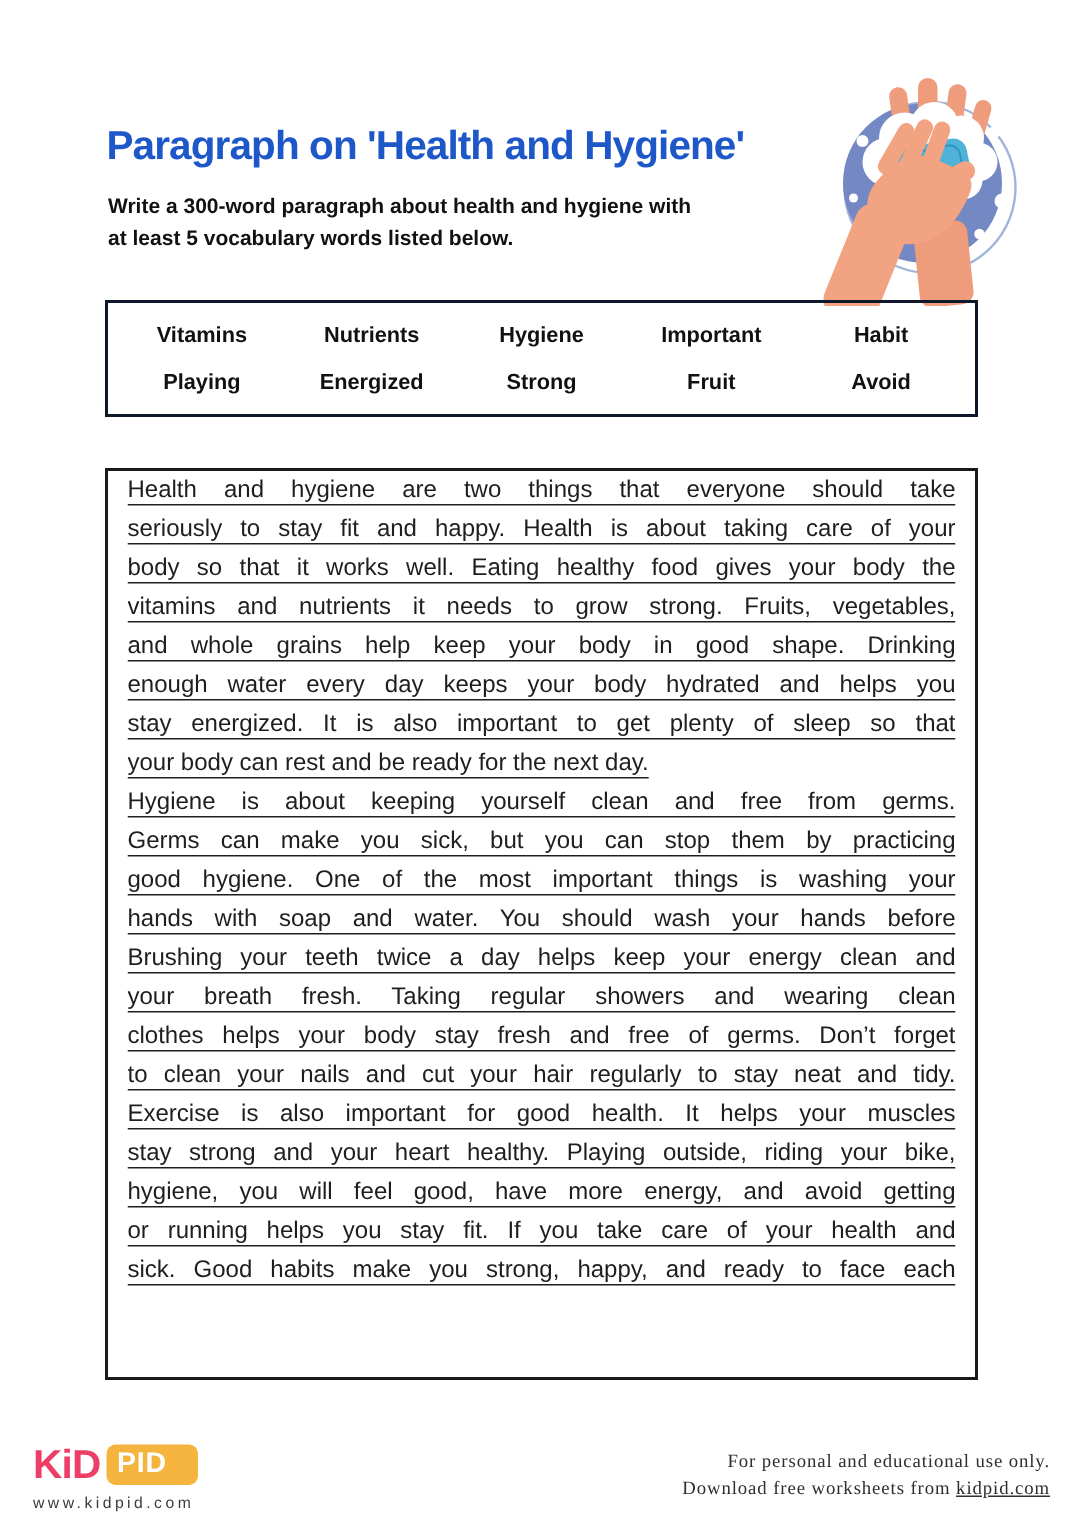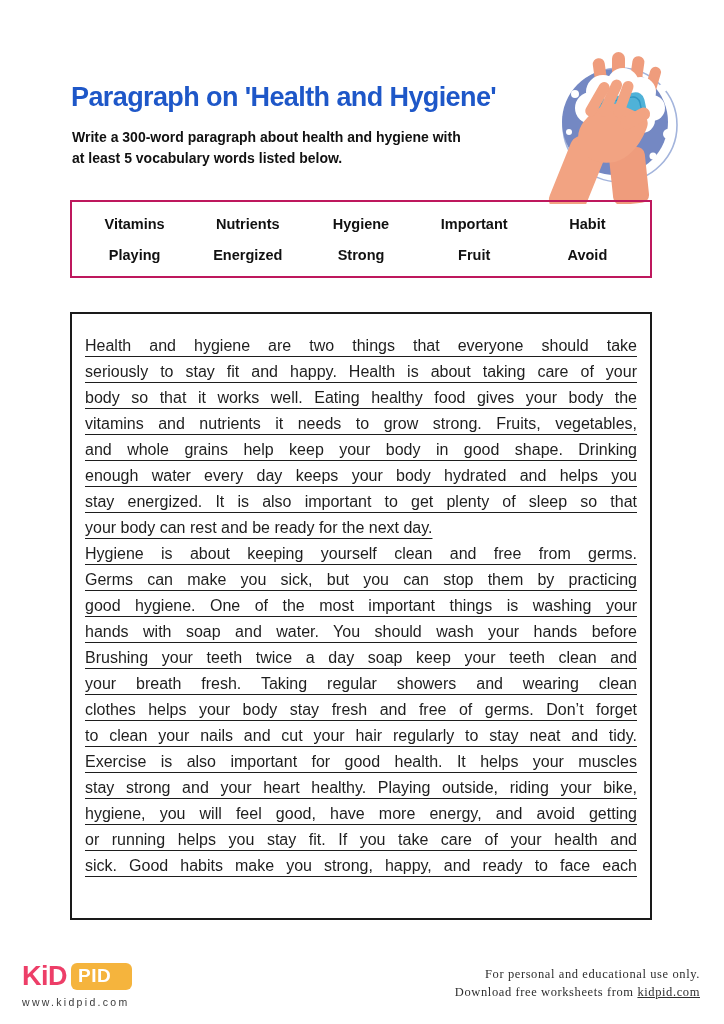--- a/index.html
+++ b/index.html
@@ -17,31 +17,31 @@
   .page-subtitle {
     position:absolute; left:72px; top:127px;
     font-size:14px; font-weight:bold; color:#111; line-height:21px;
   }
 
   .illustration { position:absolute; left:545px; top:52px; width:172px; height:152px; }
 
   
   .vocab-box {
     position:absolute; left:70px; top:200px; width:582px; height:78px;
-    border:2px solid #be185d; box-sizing:border-box;
+    border:2px solid #0f172a; box-sizing:border-box;
     display:grid; grid-template-columns:repeat(5,1fr);
     align-content:center; row-gap:15px; padding:4px 6px;
   }
   .vocab-cell { text-align:center; font-size:14.5px; font-weight:bold; color:#111; }
 
   
   .essay-box {
     position:absolute; left:70px; top:312px; width:582px; height:608px;
     border:2px solid #1a1a1a; box-sizing:border-box;
-    padding:19px 13px 0 13px;
+    padding:0 13px 0 13px;
   }
   .essay-line {
     font-size:16px; line-height:26px; color:#1e1e1e;
     text-align:justify; text-align-last:justify;
     text-decoration:underline; text-decoration-thickness:1px;
     text-underline-offset:4.5px; white-space:nowrap; overflow:hidden;
   }
   .essay-line.para-end { text-align-last:left; }
 
   
@@ -137,21 +137,21 @@
   <div class="essay-line">body so that it works well. Eating healthy food gives your body the</div>
   <div class="essay-line">vitamins and nutrients it needs to grow strong. Fruits, vegetables,</div>
   <div class="essay-line">and whole grains help keep your body in good shape. Drinking</div>
   <div class="essay-line">enough water every day keeps your body hydrated and helps you</div>
   <div class="essay-line">stay energized. It is also important to get plenty of sleep so that</div>
   <div class="essay-line para-end">your body can rest and be ready for the next day.</div>
   <div class="essay-line">Hygiene is about keeping yourself clean and free from germs.</div>
   <div class="essay-line">Germs can make you sick, but you can stop them by practicing</div>
   <div class="essay-line">good hygiene. One of the most important things is washing your</div>
   <div class="essay-line">hands with soap and water. You should wash your hands before</div>
-  <div class="essay-line">Brushing your teeth twice a day soap keep your teeth clean and</div>
+  <div class="essay-line">Brushing your teeth twice a day helps keep your energy clean and</div>
   <div class="essay-line">your breath fresh. Taking regular showers and wearing clean</div>
   <div class="essay-line">clothes helps your body stay fresh and free of germs. Don’t forget</div>
   <div class="essay-line">to clean your nails and cut your hair regularly to stay neat and tidy.</div>
   <div class="essay-line">Exercise is also important for good health. It helps your muscles</div>
   <div class="essay-line">stay strong and your heart healthy. Playing outside, riding your bike,</div>
   <div class="essay-line">hygiene, you will feel good, have more energy, and avoid getting</div>
   <div class="essay-line">or running helps you stay fit. If you take care of your health and</div>
   <div class="essay-line">sick. Good habits make you strong, happy, and ready to face each</div>
 </div>
 

